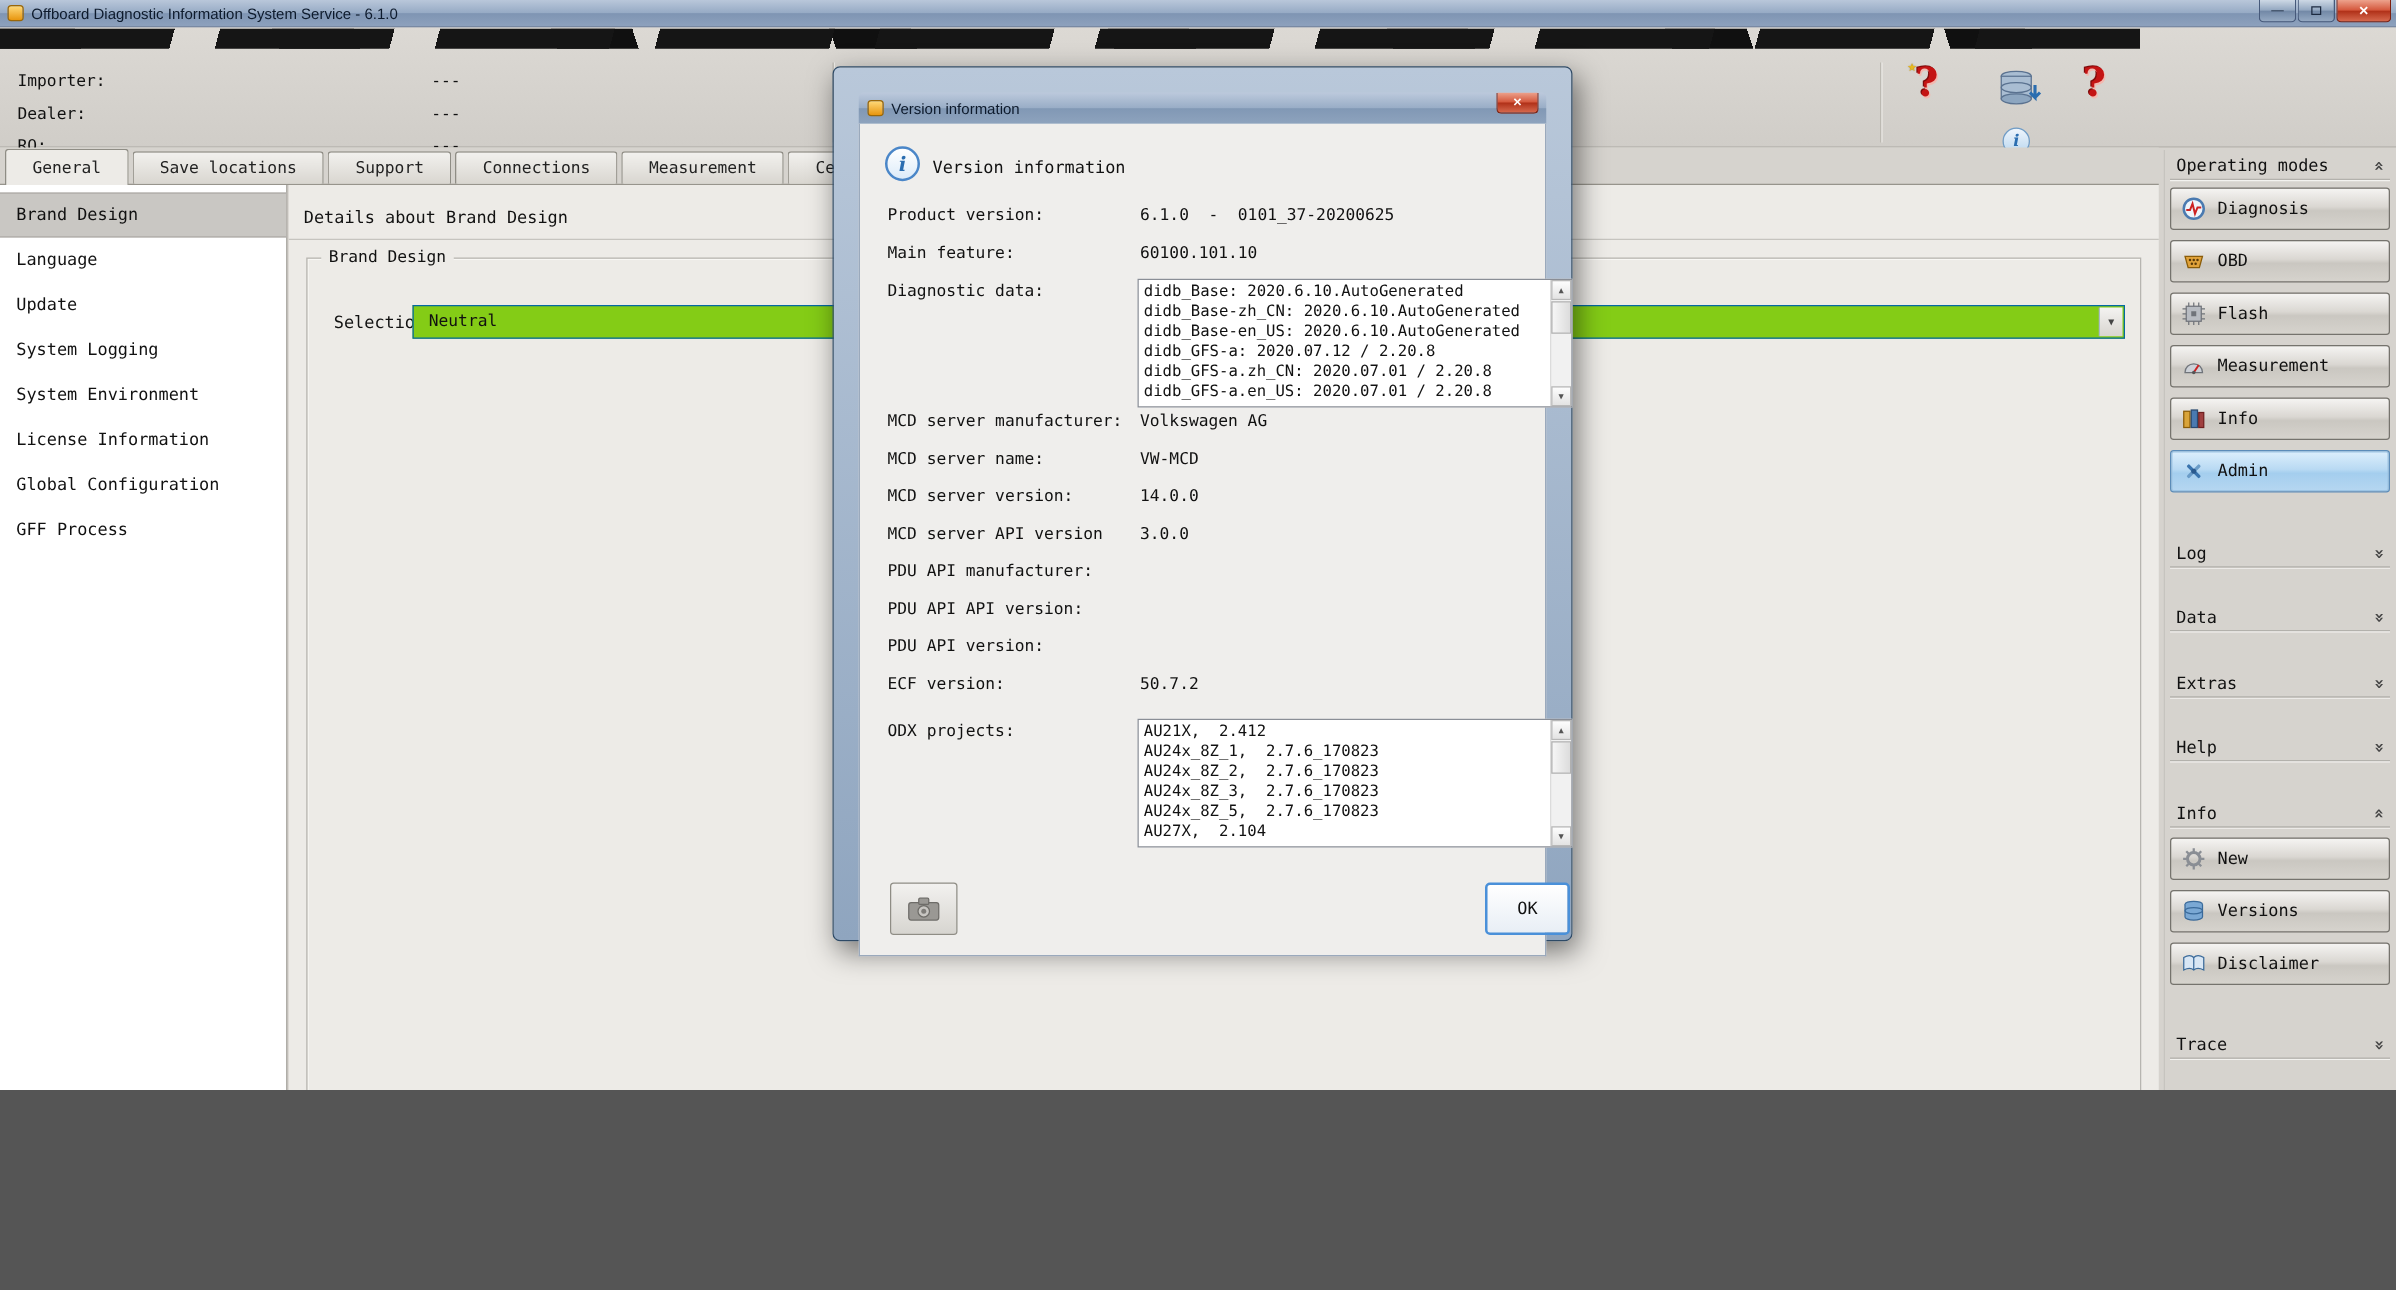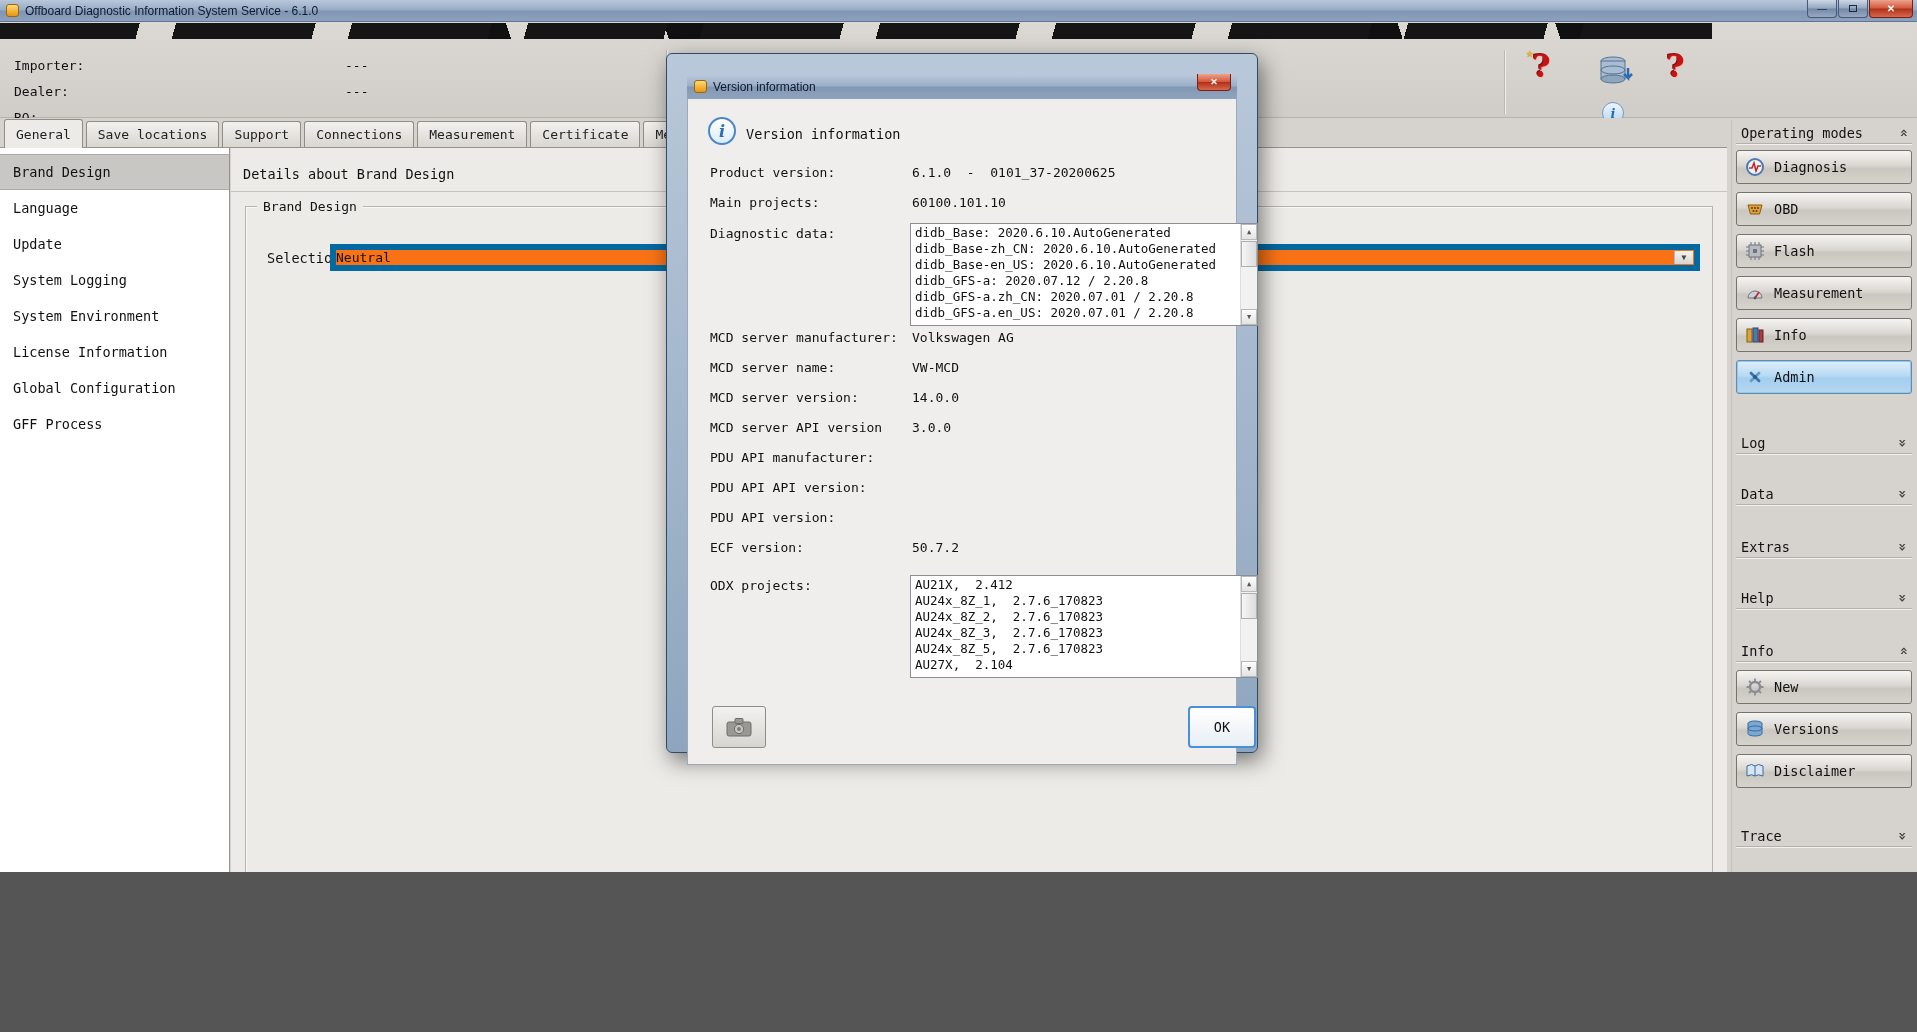--- a/index.html
+++ b/index.html
@@ -40,42 +40,42 @@
     background:linear-gradient(#eef5fc,#b9d6ef);display:flex;align-items:center;justify-content:center;
     font-family:"DejaVu Serif",serif;font-style:italic;font-weight:bold;color:#2a6db0;font-size:13px}
   .logo{position:absolute;left:1721px;top:2px;width:193px;height:84px;background:#fff;
     border:1px solid #c8c6c2;display:flex;align-items:center;padding:4px;cursor:default}
   .logo-text{font-family:"Liberation Serif",serif;font-variant:small-caps;color:#2a7ab5;
     font-size:8.5px;line-height:10.5px;letter-spacing:.4px}
 
   
   .tabbar{position:absolute;left:0;top:118px;width:1727px;height:30px;background:#d6d3ce;
     border-bottom:1px solid #97948c;display:flex;align-items:flex-end;padding-left:4px;gap:3px}
-  .tab{height:26px;padding:0 11px;display:flex;align-items:center;font-size:13px;color:#222;
+  .tab{height:26px;padding:0 21px;display:flex;align-items:center;font-size:13px;color:#222;
     background:linear-gradient(#f2f1ee,#d9d6d0);border:1px solid #8f8d85;border-bottom:none;
     border-radius:3px 3px 0 0;cursor:pointer;white-space:nowrap}
   .tab.active{height:29px;background:#edebe7;margin-bottom:-1px}
 
   
   .leftnav{position:absolute;left:0;top:148px;width:230px;height:860px;background:#fff;
     border-right:1px solid #97948c;padding-top:6px}
   .lnitem{height:36px;display:flex;align-items:center;padding-left:13px;font-size:13.5px;cursor:pointer}
   .lnitem.sel{background:#c9c7c3;border-top:1px solid #aeaca8;border-bottom:1px solid #aeaca8}
 
   
   .content{position:absolute;left:231px;top:148px;width:1496px;height:860px;background:#edebe7}
   .chead{position:absolute;left:0;top:0;width:100%;height:44px;border-bottom:1px solid #c6c4bf}
   .ctitle{position:absolute;left:12px;top:18px;font-size:13.5px}
   .groupbox{position:absolute;left:14px;top:58px;width:1468px;height:740px;
     border:1px solid #b7b5b0;box-shadow:inset 1px 1px 0 #f8f7f4}
   .grouplabel{position:absolute;left:26px;top:58px;transform:translateY(-50%);
     background:#edebe7;padding:0 6px;font-size:13px}
   .sel-label{position:absolute;left:36px;top:102px;font-size:13.5px}
-  .combo{position:absolute;left:99px;top:96px;width:1370px;height:27px;background:#f97316;
-    border:6px solid #0369a1;display:flex;align-items:center;padding-left:0;font-size:13px;cursor:pointer}
+  .combo{position:absolute;left:99px;top:96px;width:1370px;height:27px;background:#84cc16;
+    border:1px solid #0369a1;display:flex;align-items:center;padding-left:12px;font-size:13px;cursor:pointer}
   .combo-arrow{position:absolute;right:1px;top:1px;bottom:1px;width:19px;
     background:linear-gradient(#f4f3f1,#d8d5d0);border-left:1px solid #aab8c6;
     display:flex;align-items:center;justify-content:center;font-size:8px;color:#444}
   .fbtn{position:absolute;top:830px;height:23px;display:flex;align-items:center;
     font-size:13px;cursor:pointer}
   .fbtn.enabled{background:linear-gradient(#f7f6f4,#dedcd7);border:1px solid #8f8d85;color:#111;
     outline:1px dotted #666;outline-offset:-4px}
   .fbtn.disabled{background:transparent;border:1px solid #c6c4bf;color:#9d9b96;cursor:default}
 
   
@@ -435,21 +435,21 @@
       </div>
     </div>
     <div class="dbody">
       <div class="dheadico">
         <span>i</span>
       </div>
       <span class="dheading">Version information</span>
 
       <span class="drow-label" style="top:66px">Product version:</span>
       <span class="drow-value" style="top:66px">6.1.0  -  0101_37-20200625</span>
-      <span class="drow-label" style="top:96px">Main projects:</span>
+      <span class="drow-label" style="top:96px">Main feature:</span>
       <span class="drow-value" style="top:96px">60100.101.10</span>
 
       <span class="drow-label" style="top:127px">Diagnostic data:</span>
       <div class="dlist" style="top:124px">
         <div class="items">
           <div class="li">didb_Base: 2020.6.10.AutoGenerated</div>
           <div class="li">didb_Base-zh_CN: 2020.6.10.AutoGenerated</div>
           <div class="li">didb_Base-en_US: 2020.6.10.AutoGenerated</div>
           <div class="li">didb_GFS-a: 2020.07.12 / 2.20.8</div>
           <div class="li">didb_GFS-a.zh_CN: 2020.07.01 / 2.20.8</div>

